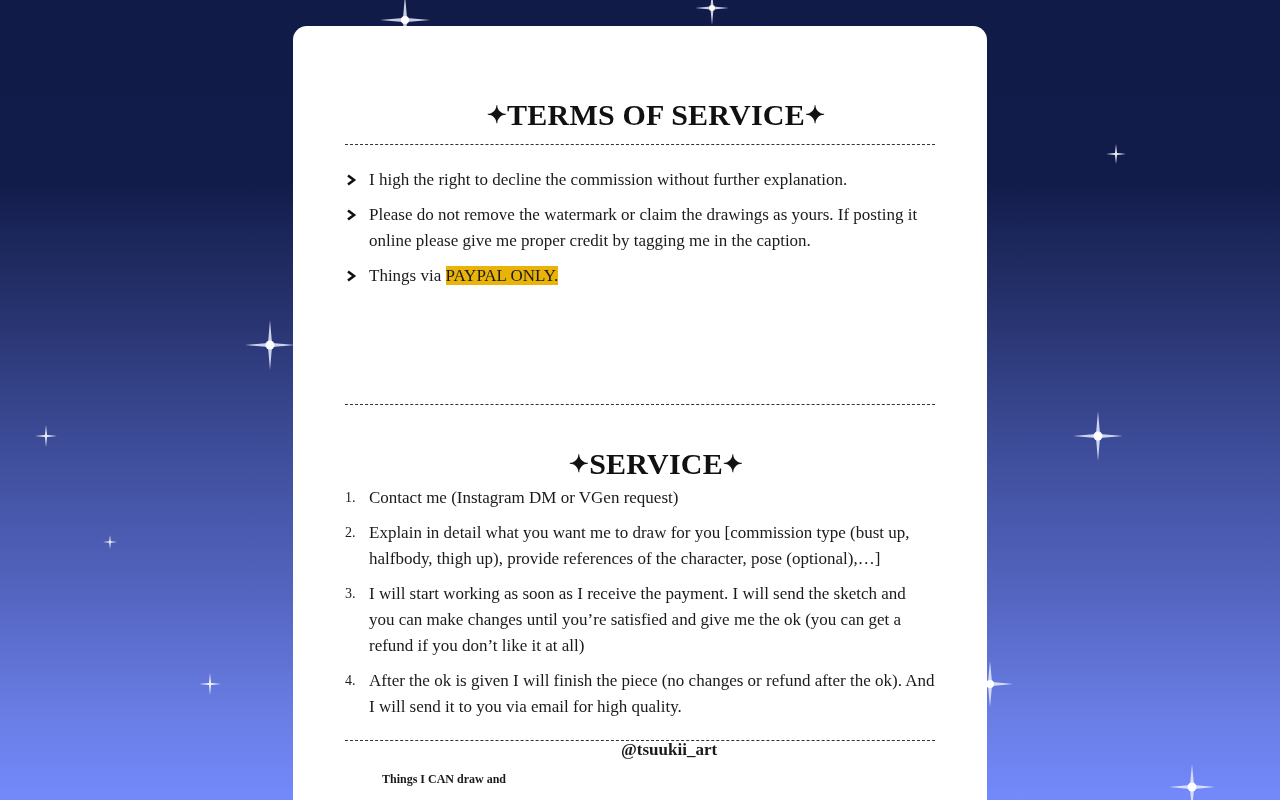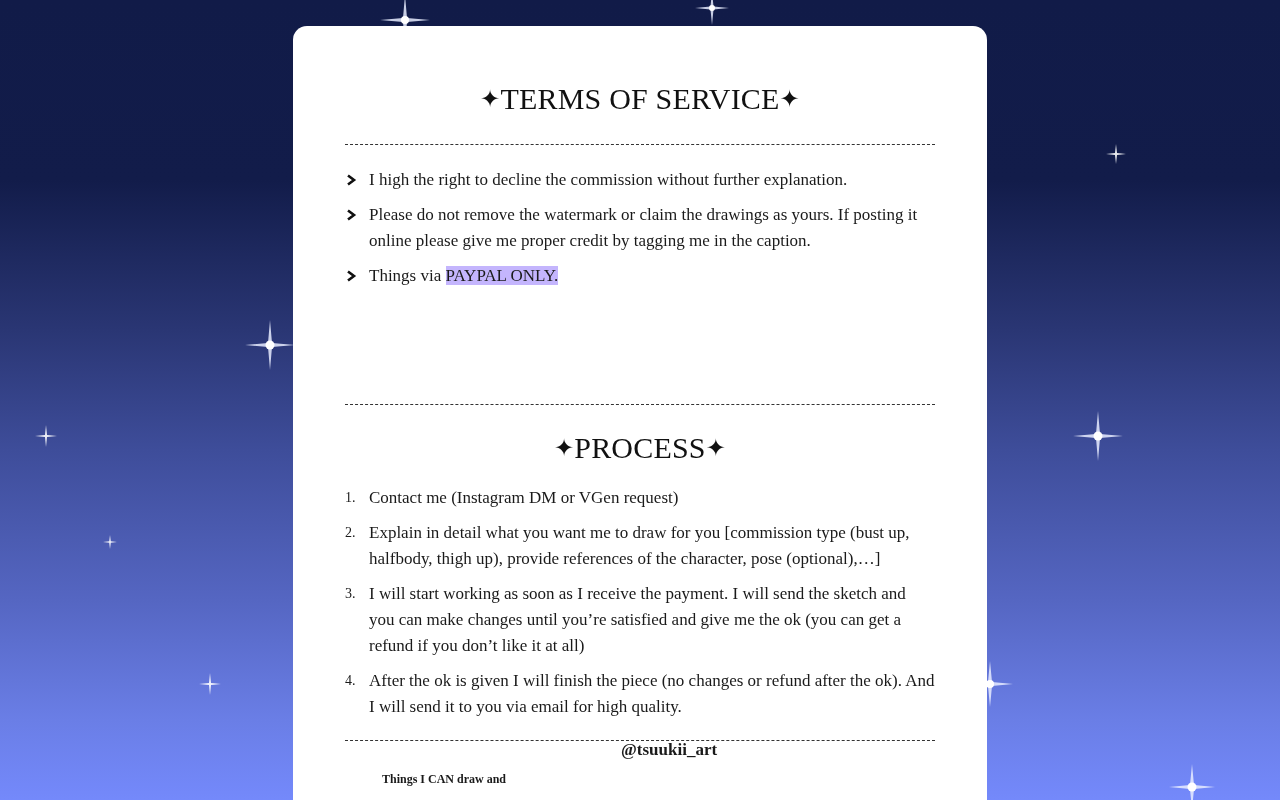--- a/index.html
+++ b/index.html
@@ -35,22 +35,22 @@
       width: 694px;
       height: 800px;
       background: #ffffff;
       border-radius: 14px;
     }
     .section-title {
       text-align: center;
       color: #111111;
       font-size: 30px;
       letter-spacing: 0.2px;
-      margin: 0;
-      font-weight: normal;
+      margin: 16px;
+      font-weight: bold;
     }
     .section-title .spark {
       font-size: 24px;
       position: relative;
       top: -2px;
     }
     .divider {
       position: absolute;
       left: 52px;
       width: 590px;
@@ -80,21 +80,21 @@
       width: 12px;
       height: 12px;
     }
     .process-list .num {
       position: absolute;
       left: 0;
       top: 0;
       font-size: 14px;
     }
     .highlight {
-      background: #c4b5fd;
+      background: #eab308;
     }
     .footer-row {
       position: absolute;
       top: 746px;
       left: 89px;
       font-size: 12px;
       font-weight: bold;
       color: #1a1a1a;
     }
     .footer-handle {
@@ -191,21 +191,21 @@
       <svg class="bullet" viewBox="0 0 12 12">
           <path d="M3,1.5 L9,6 L3,10.5" fill="none" stroke="#111" stroke-width="2.6" stroke-linejoin="miter"></path>
         </svg>
       <span>Things via </span><span class="highlight">PAYPAL ONLY.</span>
     </li>
   </ul>
 
   <div class="divider" style="top:378px;"></div>
 
   <h2 class="section-title" style="position:absolute; top:405px; left:0; width:694px;">
-    <span class="spark">✦</span><span>PROCESS</span><span class="spark">✦</span>
+    <span class="spark">✦</span><span>SERVICE</span><span class="spark">✦</span>
   </h2>
 
   <ol class="process-list" style="top:459px;">
     <li>
       <span class="num">1.</span>
       <span>Contact me (Instagram DM or VGen request)</span>
     </li>
     <li>
       <span class="num">2.</span>
       <span>Explain in detail what you want me to draw for you [commission type (bust up, halfbody, thigh up), provide references of the character, pose (optional),…]</span>

